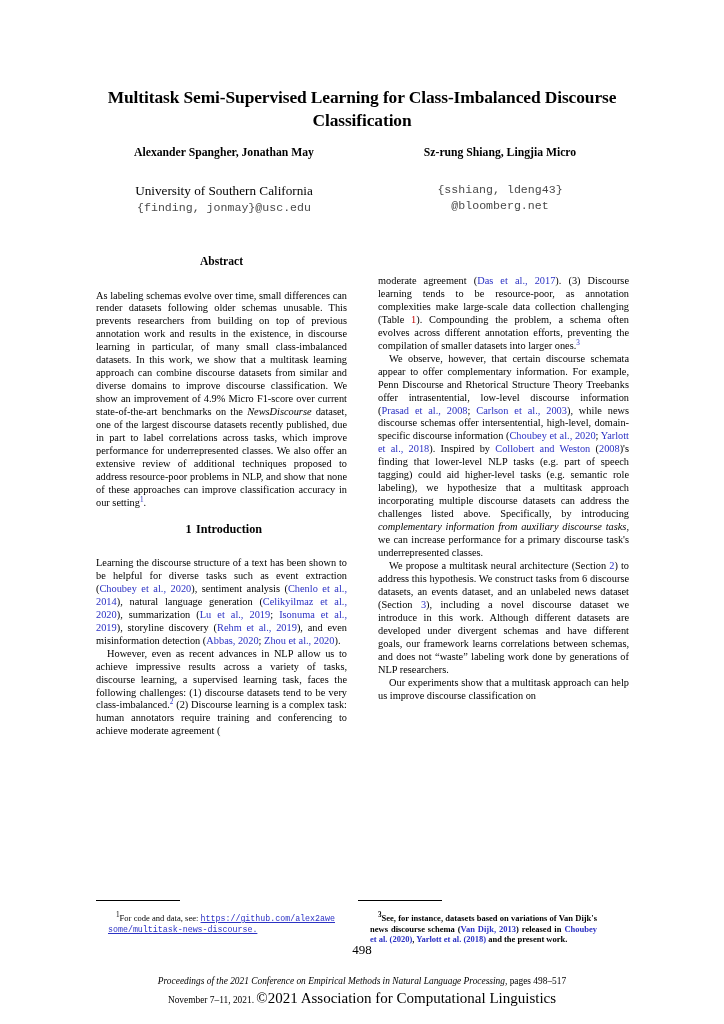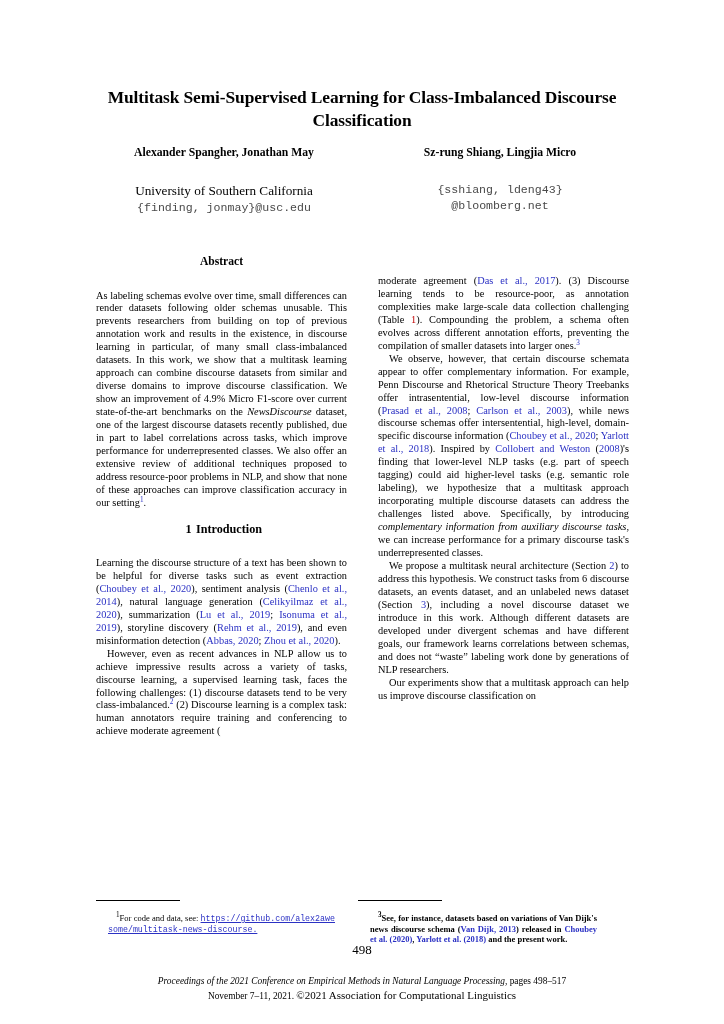--- a/index.html
+++ b/index.html
@@ -150,21 +150,21 @@
     top: 975px;
     width: 600px;
     text-align: center;
     font-size: 9.4px;
     line-height: 1.42;
   }
   .footer .it { font-style: italic; }
   .copy {
     display: inline-block;
     position: relative;
-    font-size: 11px;
+    font-size: 15px;
   }
 </style>
 </head>
 <body>
 
 <div class="page">
 
   <div class="title">Multitask Semi-Supervised Learning for Class-Imbalanced Discourse Classification</div>
 
   <div class="authors-row">

